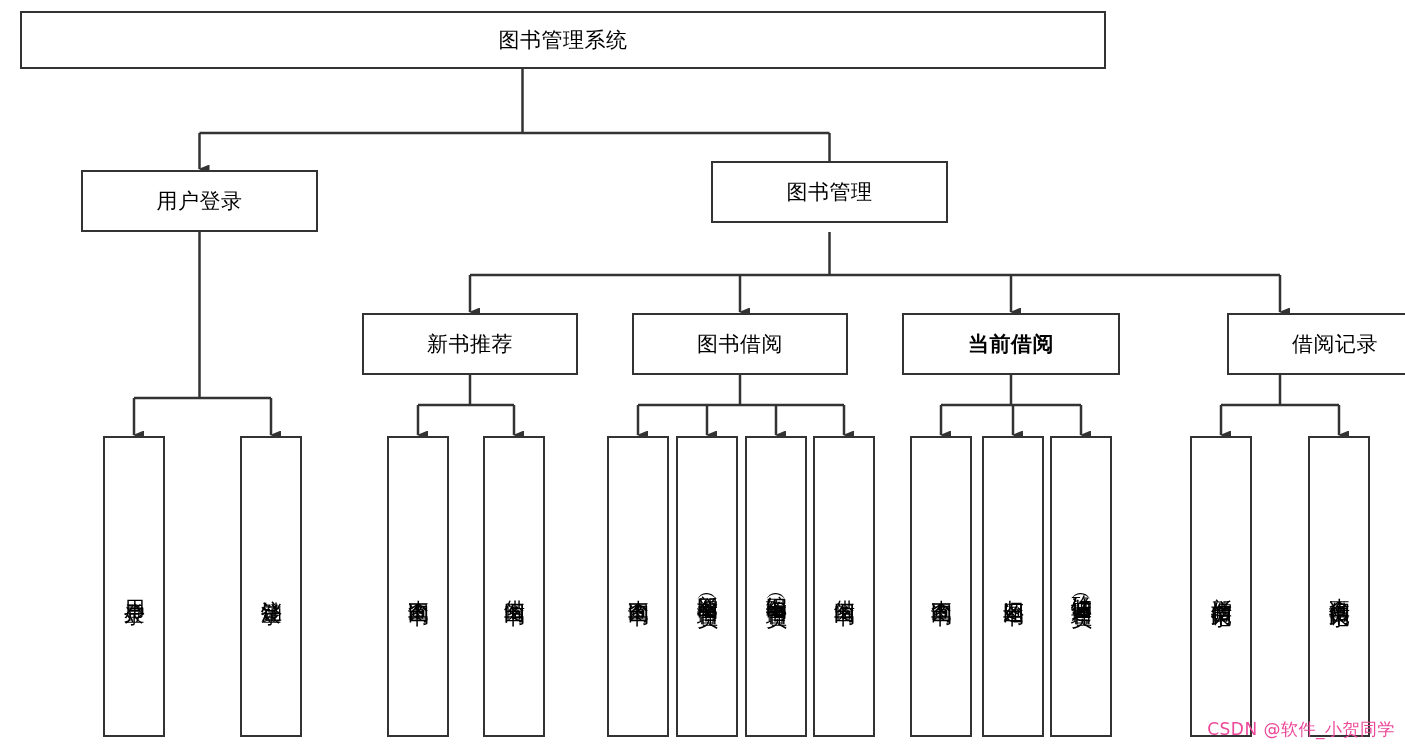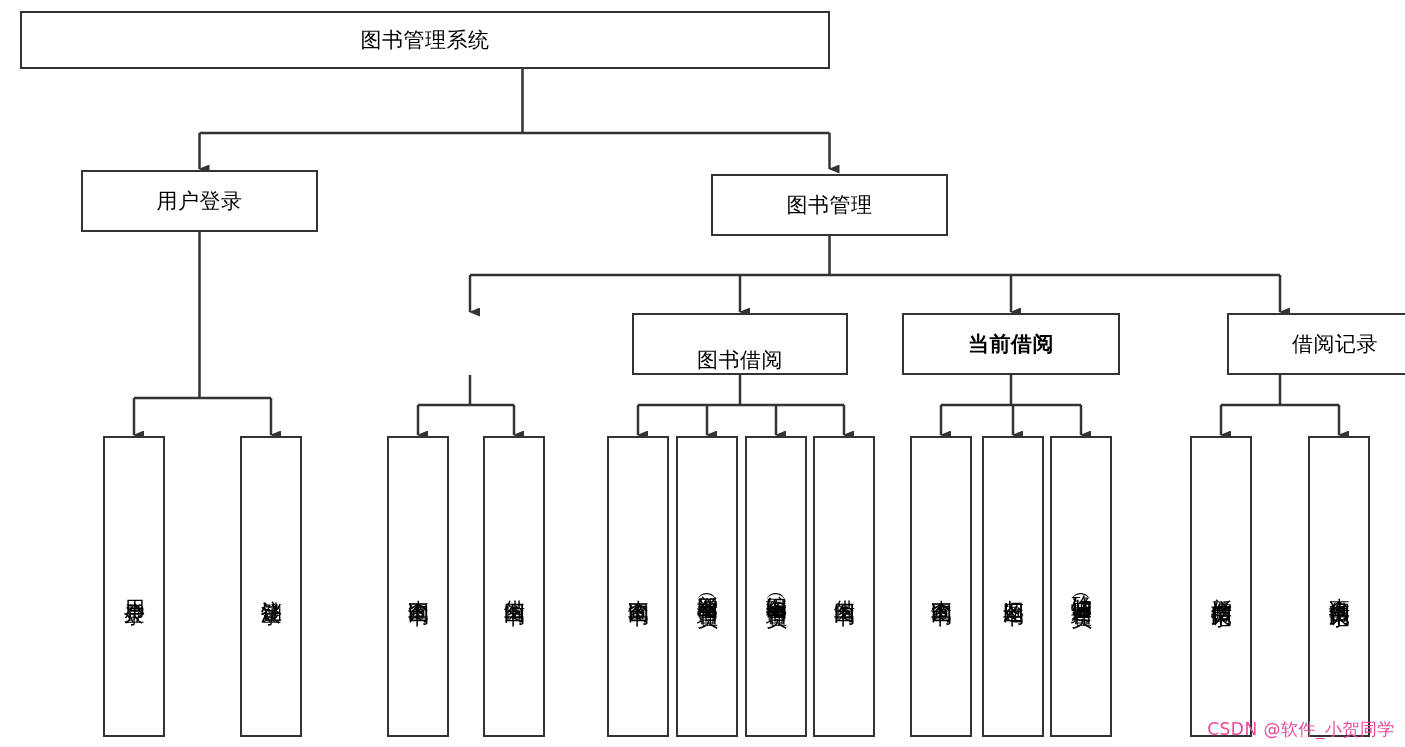--- a/index.html
+++ b/index.html
@@ -105,34 +105,37 @@
         <line x1="941" y1="405" x2="941" y2="435" stroke="#333333" stroke-width="2.5" marker-end="url(#arrowhead)"></line>
         <line x1="1013" y1="405" x2="1013" y2="435" stroke="#333333" stroke-width="2.5" marker-end="url(#arrowhead)"></line>
         <line x1="1081" y1="405" x2="1081" y2="435" stroke="#333333" stroke-width="2.5" marker-end="url(#arrowhead)"></line>
         <line x1="1280" y1="375" x2="1280" y2="405" stroke="#333333" stroke-width="2.5"></line>
         <line x1="1221" y1="405" x2="1339" y2="405" stroke="#333333" stroke-width="2.5"></line>
         <line x1="1221" y1="405" x2="1221" y2="435" stroke="#333333" stroke-width="2.5" marker-end="url(#arrowhead)"></line>
         <line x1="1339" y1="405" x2="1339" y2="435" stroke="#333333" stroke-width="2.5" marker-end="url(#arrowhead)"></line>
       </g>
   </svg>
 
-  <div class="node h" style="left:20px; top:11px; width:810px; height:58px;">
+  <div class="node h" style="left:20px; top:11px; width:1086px; height:58px;">
     <span>图书管理系统</span>
   </div>
 
   <div class="node h" style="left:81px; top:170px; width:237px; height:62px;">
     <span>用户登录</span>
   </div>
 
-  <div class="node h" style="left:711px; top:174px; width:237px; height:62px;">
+  <div class="node h" style="left:711px; top:161px; width:237px; height:62px;">
     <span>图书管理</span>
   </div>
 
+  <div class="node h" style="left:362px; top:313px; width:216px; height:62px;">
+    <span>新书推荐</span>
+  </div>
 
-  <div class="node h" style="left:632px; top:313px; width:216px; height:62px;align-items:flex-end;">
+  <div class="node h" style="left:632px; top:313px; width:216px; height:62px;">
     <span>图书借阅</span>
   </div>
 
   <div class="node h" style="left:902px; top:313px; width:218px; height:62px;font-weight:bold;">
     <span>当前借阅</span>
   </div>
 
   <div class="node h" style="left:1227px; top:313px; width:216px; height:62px;">
     <span>借阅记录</span>
   </div>

